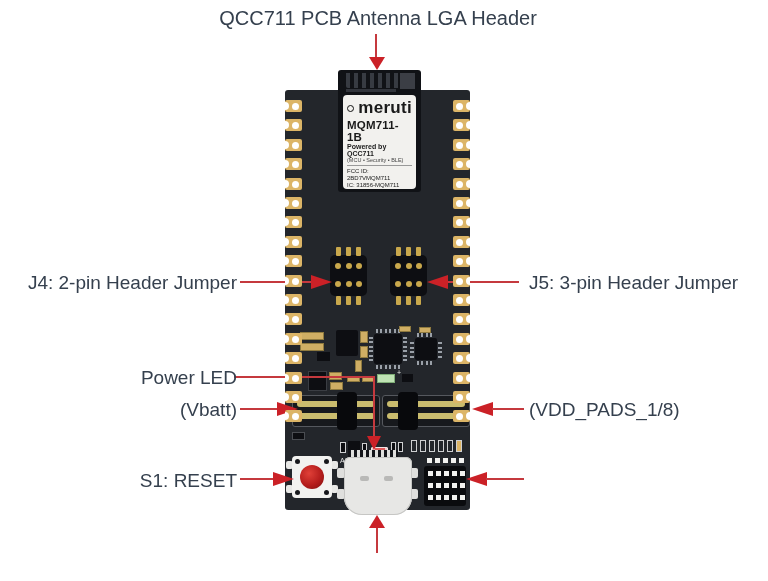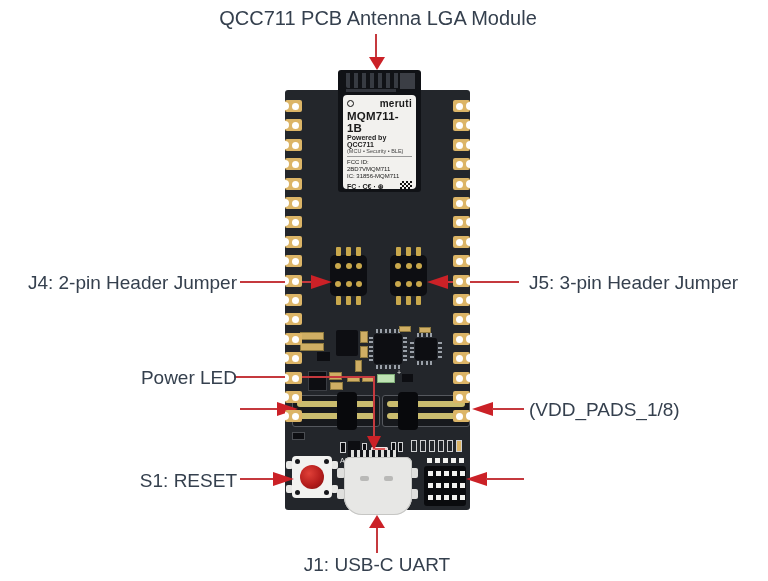--- a/index.html
+++ b/index.html
@@ -19,21 +19,21 @@
   #board{position:absolute;left:285px;top:90px;width:185px;height:420px;background:var(--board);border-radius:3px;}
   #module{position:absolute;left:338px;top:70px;width:83px;height:122px;background:var(--module);border-radius:3px;}
   .ant-comb{position:absolute;left:8px;top:3px;width:56px;height:15px;
     background:repeating-linear-gradient(90deg,#373b42 0 4px,var(--module) 4px 8px);border-radius:0 0 2px 2px;}
   .ant-block{position:absolute;left:62px;top:3px;width:15px;height:16px;background:#3b3e45;}
   .ant-slot{position:absolute;left:8px;top:19px;width:50px;height:3px;background:#32353c;}
   #mlabel{position:absolute;left:5px;top:25px;width:73px;height:94px;background:var(--label-bg);
     border-radius:4px;color:#1a1a1a;overflow:hidden;padding:3px 4px;box-sizing:border-box;}
   #mlabel .lrow{display:flex;align-items:center;justify-content:space-between;}
   .pin1{width:5px;height:5px;border:1.5px solid #111;border-radius:50%;}
-  .logo{font-size:10px;font-weight:bold;letter-spacing:.3px;}
+  .logo{font-size:17px;font-weight:bold;letter-spacing:.3px;}
   .model{font-size:11.5px;font-weight:bold;letter-spacing:.2px;margin-top:1px;}
   .pwby{font-size:7px;font-weight:bold;}
   .feat{font-size:5.5px;color:#444;margin-bottom:2px;}
   .fccblk{border-top:1px solid #999;padding-top:1.5px;font-size:6px;line-height:7px;}
   .marks{display:flex;justify-content:space-between;align-items:center;margin-top:1.5px;}
   .markstxt{font-size:7px;font-weight:bold;}
   .qr{width:12px;height:12px;background:repeating-conic-gradient(#111 0% 25%,var(--label-bg) 0% 50%);background-size:4px 4px;}
   .pad{position:absolute;width:17px;height:12px;background:var(--pad-gold);border-radius:2px;overflow:hidden;}
   .pad::before{content:"";position:absolute;width:7px;height:7px;border-radius:50%;background:#fff;top:2.5px;}
   .pad.right::before{left:3px;}
@@ -69,21 +69,21 @@
   #jtag{position:absolute;left:424px;top:466px;width:42px;height:40px;background:#0a0b0e;border-radius:3px;}
   .ledred{position:absolute;left:371px;top:447px;width:17px;height:10px;border:1px solid #f3e5e5;box-sizing:border-box;
     background:linear-gradient(90deg,#f2c9c9 0 3px,var(--led-red) 3px 13px,#f2c9c9 13px);border-radius:1px;}
   .grn{position:absolute;left:377px;top:374px;width:18px;height:9px;background:#bfe3b4;border:1px solid #7fae77;box-sizing:border-box;}
 </style>
 </head>
 <body>
 
 <div id="stage">
 
-  <div class="title">QCC711 PCB Antenna LGA Module</div>
+  <div class="title">QCC711 PCB Antenna LGA Header</div>
 
   <div id="board"></div>
 
   <div id="module">
     <div class="ant-comb"></div>
     <div class="ant-block"></div>
     <div class="ant-slot"></div>
     <div id="mlabel">
       <div class="lrow">
         <span class="pin1"></span>
@@ -208,26 +208,26 @@
   <div class="ahead ah-left" style="left:466px;top:472px;"></div>
   <div class="rline" style="left:486px;top:478px;width:38px;height:2px;"></div>
 
   <div class="ahead ah-up" style="left:369px;top:515px;"></div>
   <div class="rline" style="left:376px;top:528px;width:2px;height:25px;"></div>
 
   <div class="lbl r" style="right:531px;top:271px;">J4: 2-pin Header Jumper</div>
   <div class="lbl" style="left:529px;top:271px;">J5: 3-pin Header Jumper</div>
   <div class="lbl r" style="right:531px;top:366px;">Power LED</div>
   <div class="lbl r" style="right:531px;top:398px;">
+    <div>(Vbatt)</div>
   </div>
   <div class="lbl r" style="right:531px;top:469px;">S1: RESET</div>
   <div class="lbl" style="left:529px;top:398px;">
     <div>(VDD_PADS_1/8)</div>
   </div>
-  <div class="lbl c" style="left:287px;top:553px;width:180px;">J1: USB-C UART</div>
 
 <div class="pad left" style="left: 285px; top: 100px;"></div>
     <div class="pad right" style="left: 453px; top: 100px;"></div>
     <div class="pad left" style="left: 285px; top: 119px;"></div>
     <div class="pad right" style="left: 453px; top: 119px;"></div>
     <div class="pad left" style="left: 285px; top: 139px;"></div>
     <div class="pad right" style="left: 453px; top: 139px;"></div>
     <div class="pad left" style="left: 285px; top: 158px;"></div>
     <div class="pad right" style="left: 453px; top: 158px;"></div>
     <div class="pad left" style="left: 285px; top: 178px;"></div>

